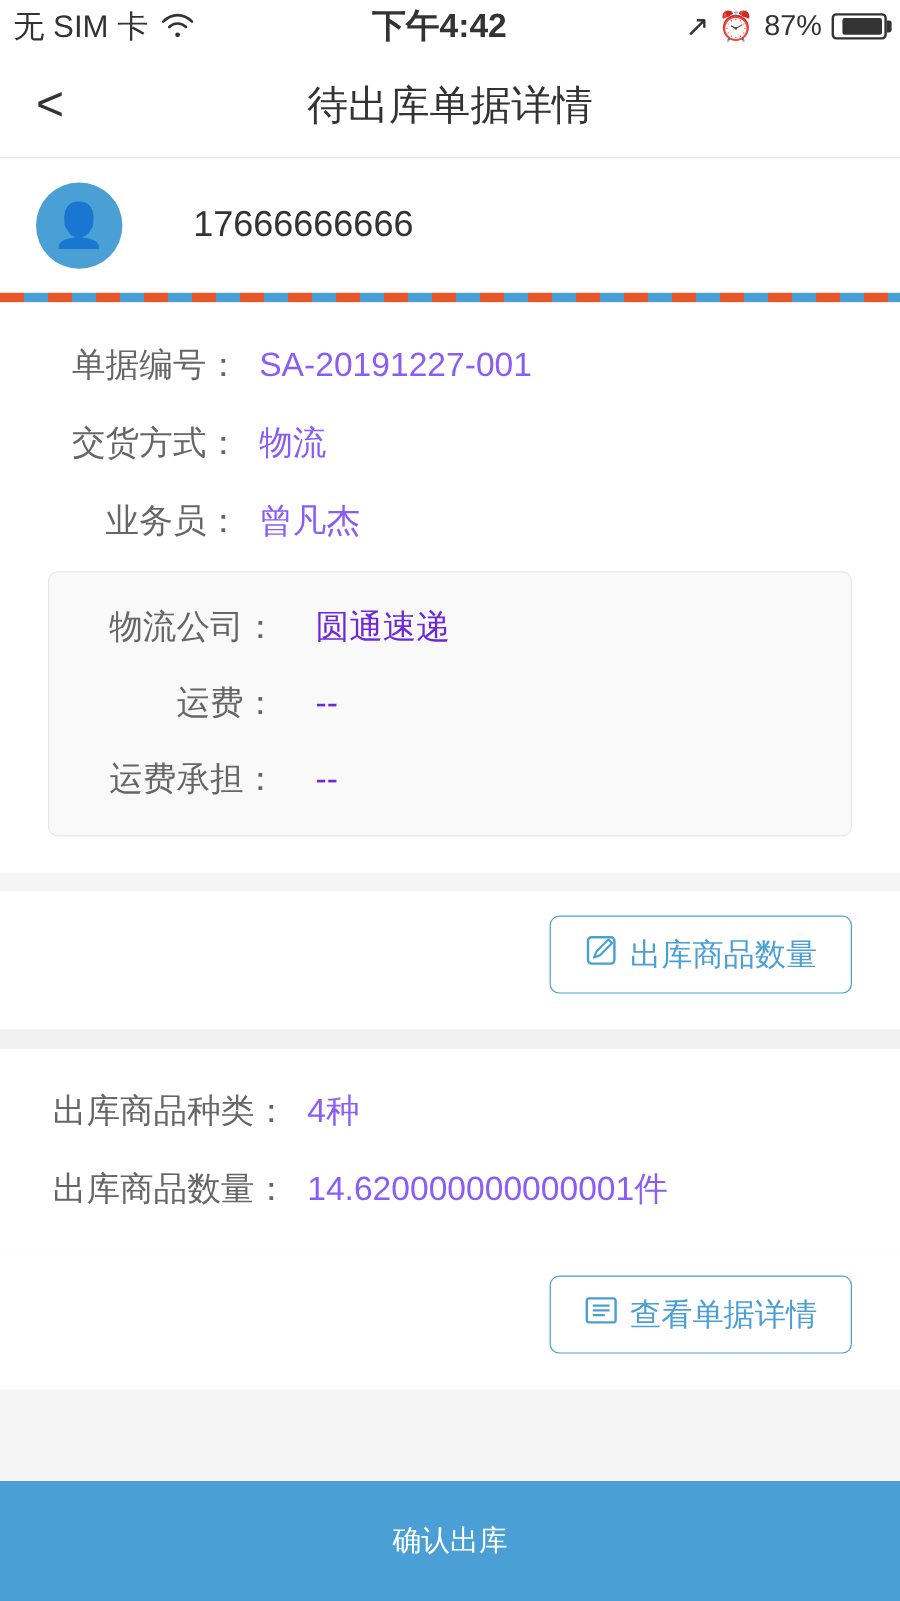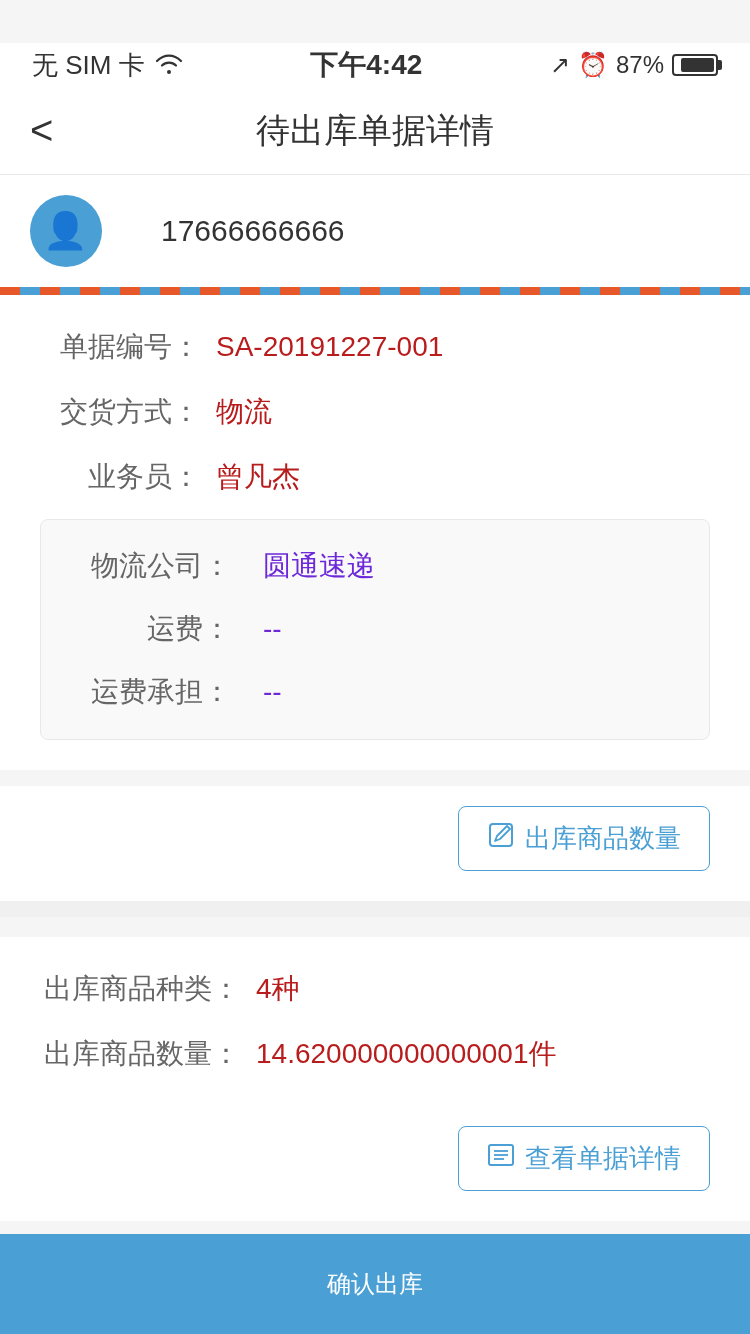--- a/index.html
+++ b/index.html
@@ -13,24 +13,23 @@
       font-size: 28px;
     }
 
     
     .status-bar {
       background: #fff;
       height: 44px;
       display: flex;
       align-items: center;
       justify-content: space-between;
-      padding: 0 32px;
+      padding: 0 11px;
       font-size: 26px;
       font-weight: 500;
-      margin-top: 43px;
     }
     .status-left { display: flex; align-items: center; gap: 10px; }
     .status-right { display: flex; align-items: center; gap: 8px; font-size: 24px; }
     .battery-bar {
       display: inline-flex; align-items: center; justify-content: flex-end;
       width: 46px; height: 22px; border: 2px solid #333; border-radius: 4px;
       padding: 2px; position: relative;
     }
     .battery-bar::after {
       content: '';
@@ -121,21 +120,21 @@
     }
     .info-row:last-child { margin-bottom: 0; }
     .info-label {
       color: #666;
       min-width: 160px;
       text-align: right;
       flex-shrink: 0;
       line-height: 1.6;
     }
     .info-value {
-      color: #b91c1c;
+      color: #8b5cf6;
       margin-left: 16px;
       flex: 1;
       line-height: 1.6;
     }
 
     .logistics-section {
       background: #f9f9f9;
       border: 1px solid #e8e8e8;
       border-radius: 8px;
       padding: 24px 30px;
@@ -196,21 +195,20 @@
     .gray-divider {
       height: 16px;
       background: #f0f0f0;
     }
 
     
     .goods-section {
       background: #fff;
       padding: 30px 40px;
       margin-bottom: 0;
-      margin-top: 20px;
     }
 
     
     .view-btn-container {
       display: flex;
       justify-content: flex-end;
       padding: 20px 40px 30px;
       background: #fff;
     }
     .view-btn {

